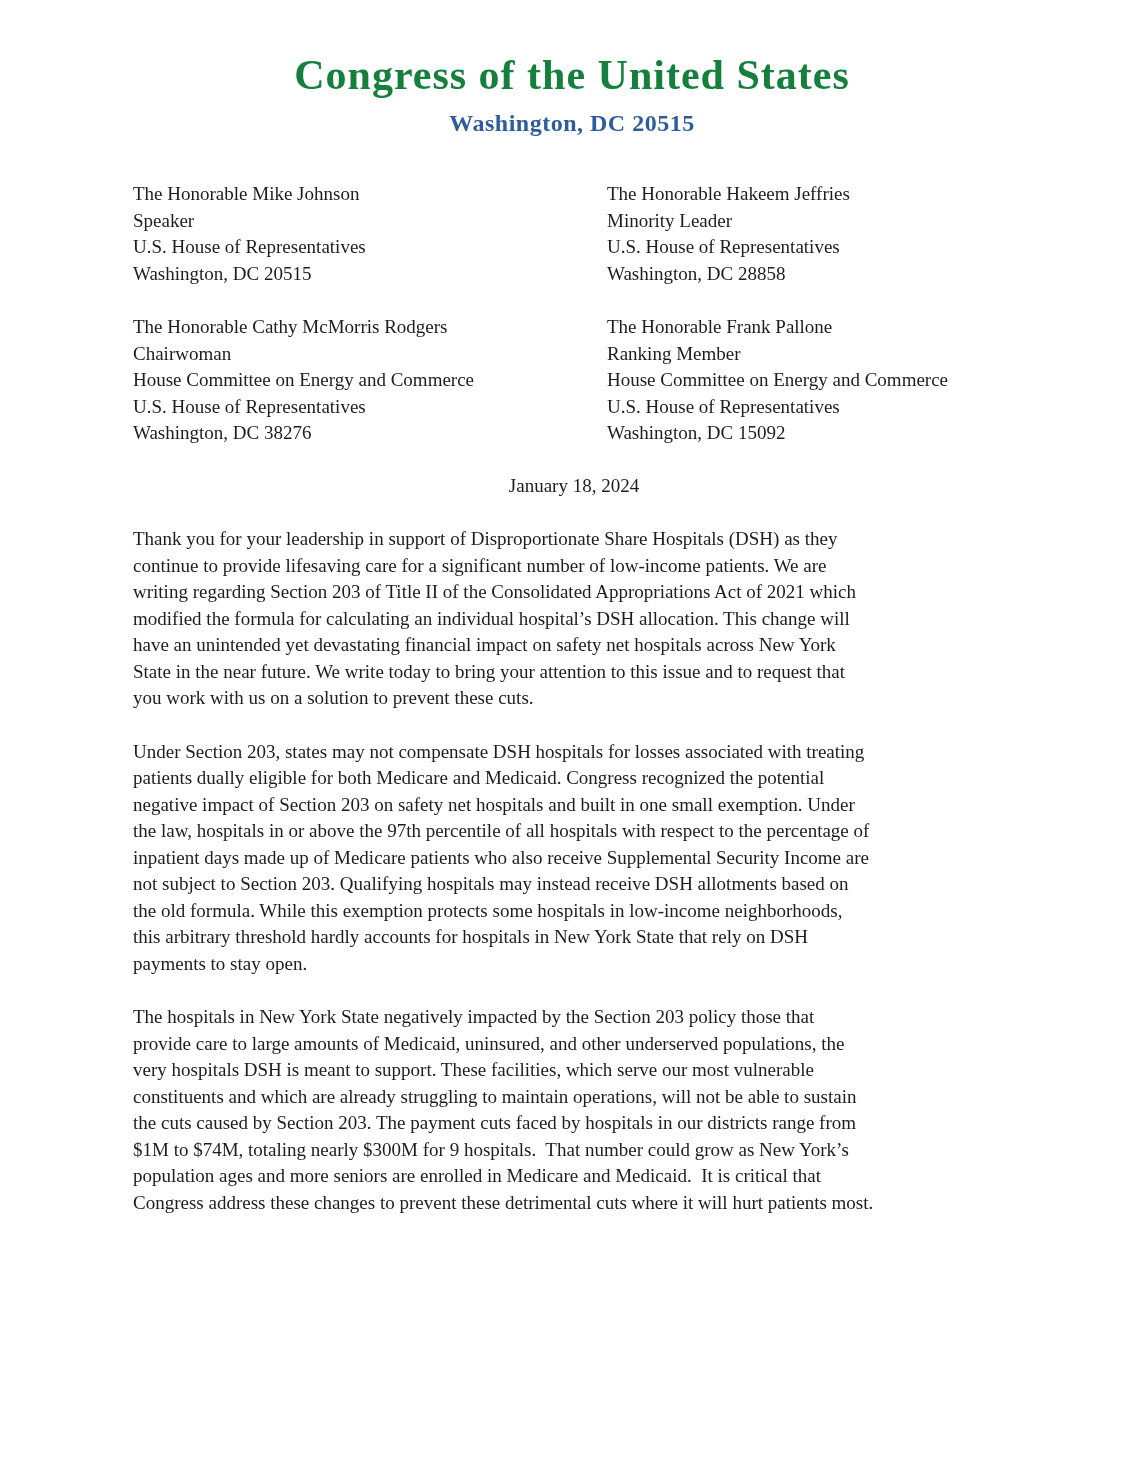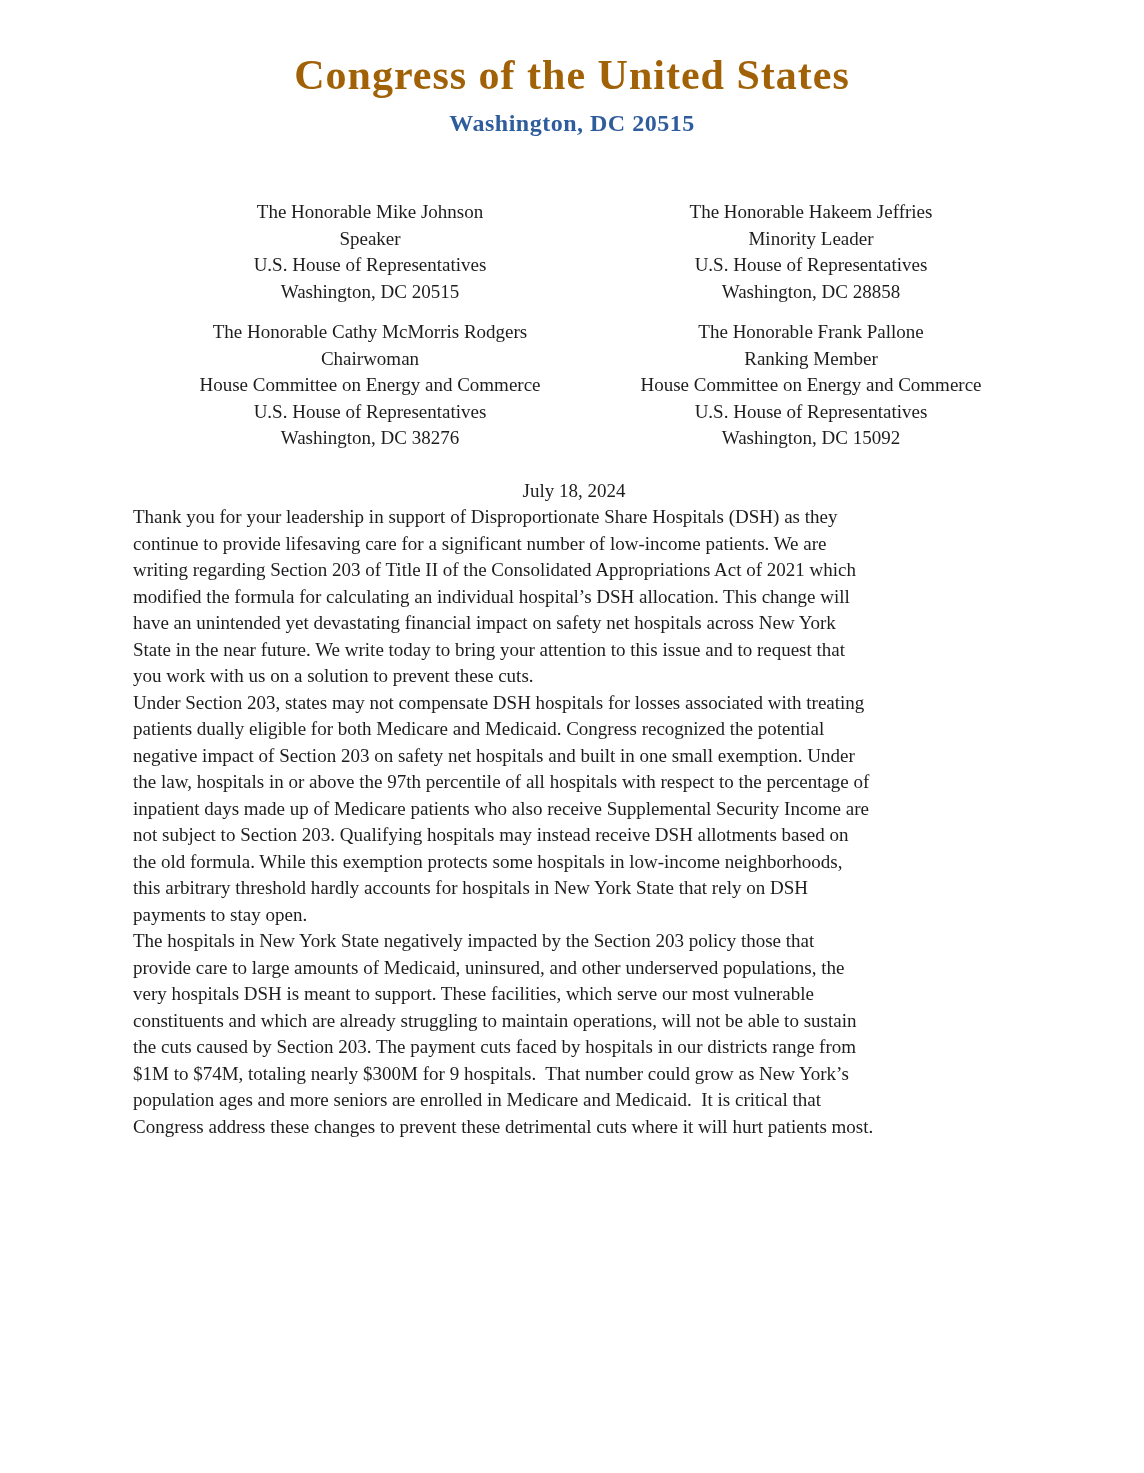--- a/index.html
+++ b/index.html
@@ -35,48 +35,48 @@
     letter-spacing: 0.5px;
     color: #2e5c9c;
   }
   .content {
     margin-left: 133px;
     width: 882px;
     font-size: 19px;
     line-height: 26.5px;
   }
   .recipients {
-    margin-top: 62px;
+    margin-top: 44px;
     display: grid;
     grid-template-columns: 474px 1fr;
-    row-gap: 14px;
-    text-align: center;
+    row-gap: 27px;
   }
   .address-block {
     white-space: pre-line;
   }
   .date-line {
     margin-top: 26px;
     text-align: center;
   }
   .salutation {
     margin-top: 42px;
     white-space: pre-wrap;
   }
   .paragraph {
+    margin-top: 27px;
     white-space: pre-wrap;
   }
 </style>
 </head>
 <body>
 
 <div class="page" style="color: rgb(29, 29, 31);">
 
   <div class="letterhead">
-    <div class="lh-title" style="color: #a16207;">Congress of the United States</div>
+    <div class="lh-title" style="color: #15803d;">Congress of the United States</div>
     <div class="lh-subtitle" style="color: rgb(46, 92, 156);">Washington, DC 20515</div>
   </div>
 
   <div class="content">
 
     <div class="recipients">
       <div class="address-block">The Honorable Mike Johnson
 Speaker
 U.S. House of Representatives
 Washington, DC 20515</div>
@@ -89,21 +89,21 @@
 House Committee on Energy and Commerce
 U.S. House of Representatives
 Washington, DC 38276</div>
       <div class="address-block">The Honorable Frank Pallone
 Ranking Member
 House Committee on Energy and Commerce
 U.S. House of Representatives
 Washington, DC 15092</div>
     </div>
 
-    <div class="date-line">July 18, 2024</div>
+    <div class="date-line">January 18, 2024</div>
 
 
     <div class="paragraph">Thank you for your leadership in support of Disproportionate Share Hospitals (DSH) as they
 continue to provide lifesaving care for a significant number of low-income patients. We are
 writing regarding Section 203 of Title II of the Consolidated Appropriations Act of 2021 which
 modified the formula for calculating an individual hospital’s DSH allocation. This change will
 have an unintended yet devastating financial impact on safety net hospitals across New York
 State in the near future. We write today to bring your attention to this issue and to request that
 you work with us on a solution to prevent these cuts.</div>
 

